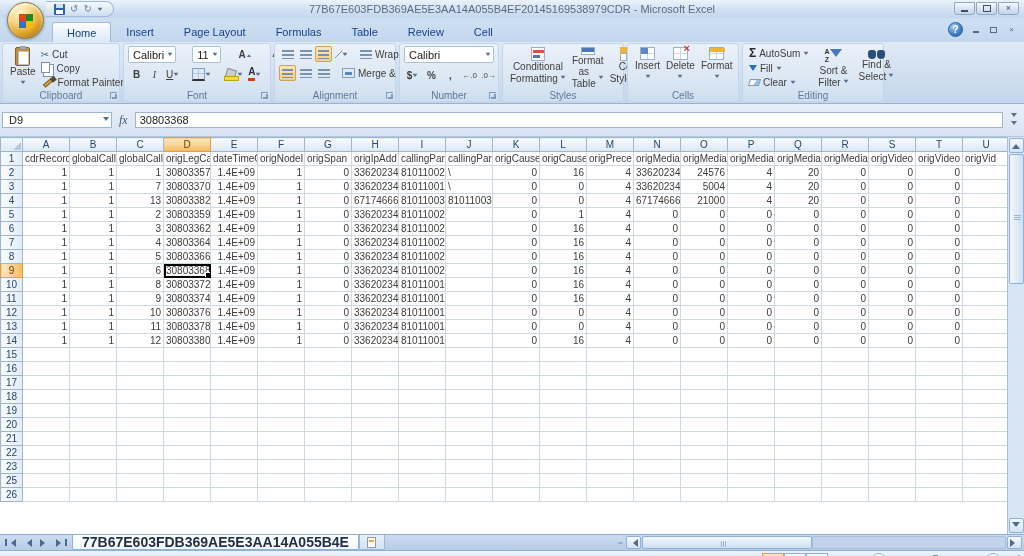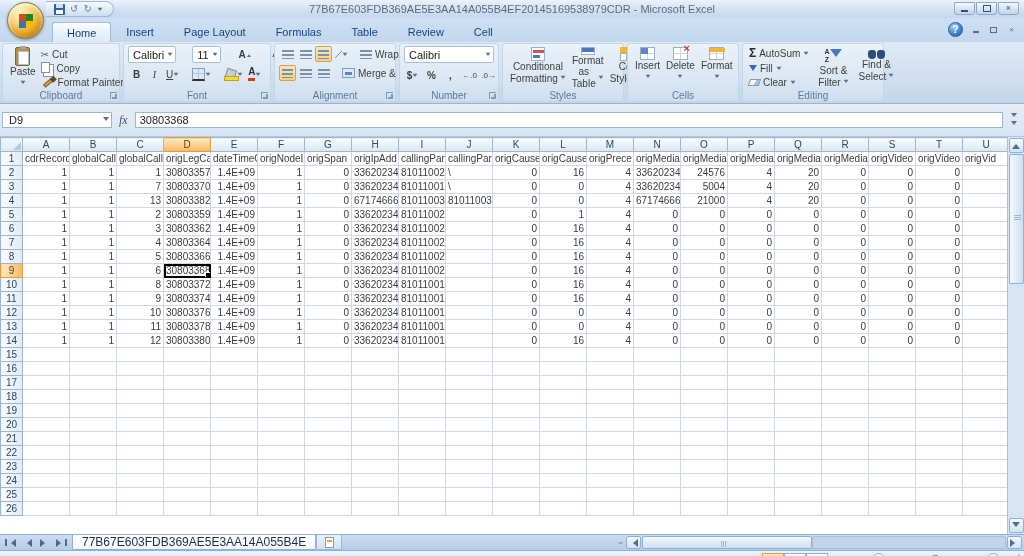--- a/index.html
+++ b/index.html
@@ -170,21 +170,21 @@
   .vtrack { flex:1; }
 
   
   .sheetbar { height:16px; background:linear-gradient(#cbdcf0,#b7cce6); border-top:1px solid #8fb0d9;
     display:flex; align-items:stretch; }
   .snav { display:flex; align-items:center; padding:0 3px; gap:2px; }
   .navb { width:15px; height:13px; display:flex; align-items:center; justify-content:center;
     border-radius:2px; }
   .endbar { width:2px; height:7px; background:#4d6b90; }
   .stab { background:linear-gradient(#ffffff,#f2f7fc); border:1px solid #8fb0d9; border-top:none;
-    font-size:12px; font-weight:normal; color:#1d2f45; display:flex; align-items:center;
+    font-size:14px; font-weight:bold; color:#1d2f45; display:flex; align-items:center;
     padding:0 9px; border-radius:0 0 2px 2px; }
   .instab { background:linear-gradient(#e9f1fa,#d4e2f2); border:1px solid #9db6d2; border-top:none;
     width:26px; display:flex; align-items:center; justify-content:center; border-radius:0 0 2px 2px; }
   .isheet { width:9px; height:11px; background:#fff; border:1px solid #8a9aac; position:relative; }
   .isheet::after { content:""; position:absolute; left:1px; top:2px; width:5px; height:2px; background:#f2a234; }
   .tabsplit { width:5px; margin:2px 2px; background:linear-gradient(#eef4fb,#cddef2);
     border:1px solid #8fb0d9; border-radius:1px; }
   .hscroll { margin-left:auto; width:408px; display:flex; align-items:center; padding-right:1px; }
   .hthumb { width:170px; height:13px; border:1px solid #8fb0d9; border-radius:2px;
     background:linear-gradient(#f2f8fd,#cfe0f2); position:relative; }
@@ -1141,44 +1141,20 @@
             <td class="cell"></td>
             <td class="cell"></td>
             <td class="cell"></td>
             <td class="cell"></td>
             <td class="cell"></td>
             <td class="cell"></td>
             <td class="cell"></td>
             <td class="cell"></td>
           </tr>
           <tr>
-            <th class="rowh">24</th>
-            <td class="cell"></td>
-            <td class="cell"></td>
-            <td class="cell"></td>
-            <td class="cell"></td>
-            <td class="cell"></td>
-            <td class="cell"></td>
-            <td class="cell"></td>
-            <td class="cell"></td>
-            <td class="cell"></td>
-            <td class="cell"></td>
-            <td class="cell"></td>
-            <td class="cell"></td>
-            <td class="cell"></td>
-            <td class="cell"></td>
-            <td class="cell"></td>
-            <td class="cell"></td>
-            <td class="cell"></td>
-            <td class="cell"></td>
-            <td class="cell"></td>
-            <td class="cell"></td>
-            <td class="cell"></td>
-          </tr>
-          <tr>
             <th class="rowh">25</th>
             <td class="cell"></td>
             <td class="cell"></td>
             <td class="cell"></td>
             <td class="cell"></td>
             <td class="cell"></td>
             <td class="cell"></td>
             <td class="cell"></td>
             <td class="cell"></td>
             <td class="cell"></td>

